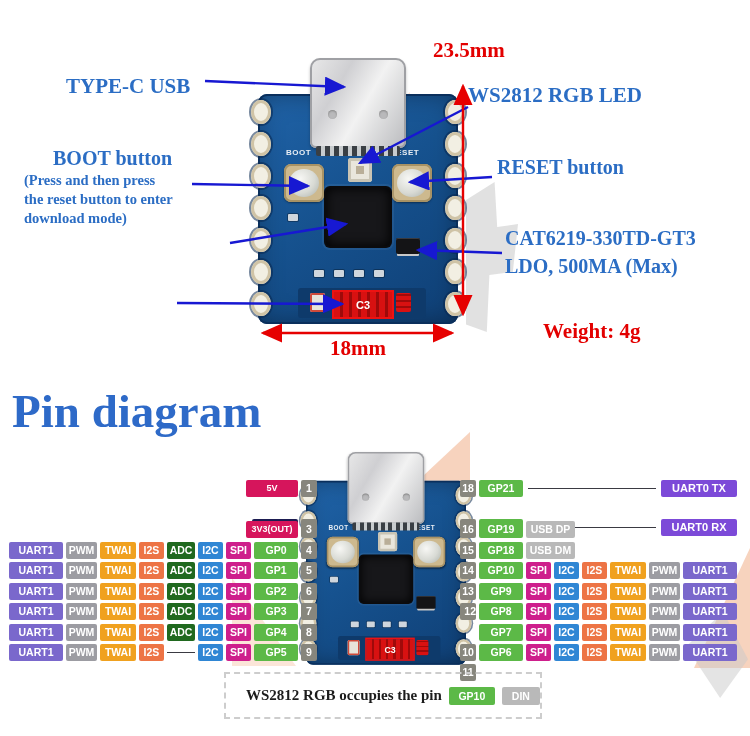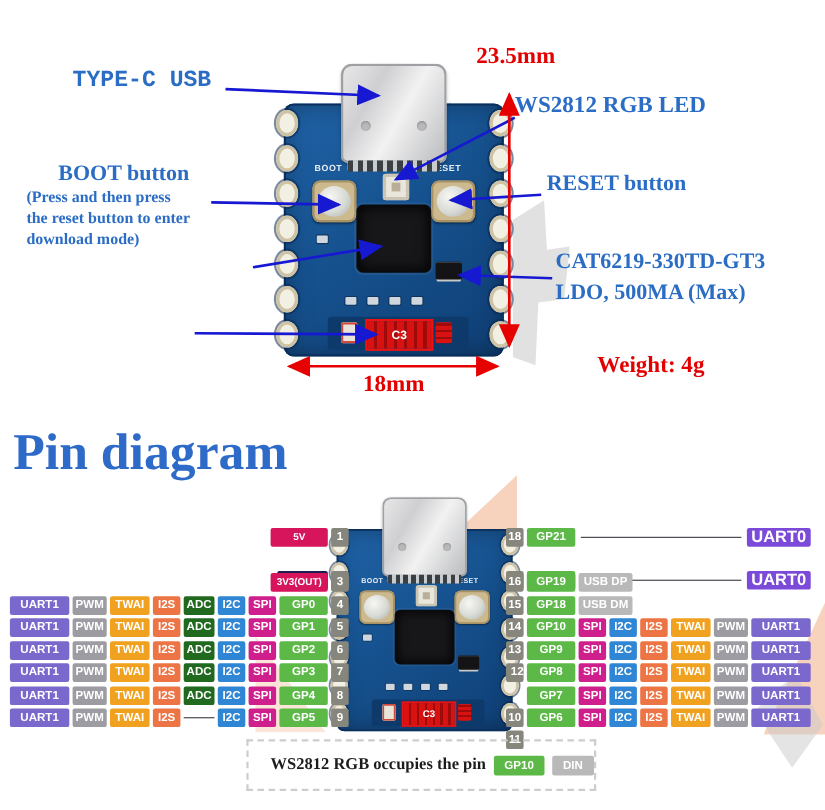--- a/index.html
+++ b/index.html
@@ -48,21 +48,21 @@
   .ant-side.b{left:98px;background:repeating-linear-gradient(0deg,#d81111 0 4px,#9f0a0a 4px 6px);}
   
   .pin-row{position:absolute;left:0;right:0;height:17px;}
   .pin-left{position:absolute;left:0;right:433px;display:flex;justify-content:flex-end;gap:3px;}
   .pin-right{position:absolute;left:460px;right:13px;display:flex;gap:3px;}
   .cell{flex:none;height:17px;line-height:17px;border-radius:2px;text-align:center;color:#fff;
         font-family:"Liberation Sans",sans-serif;font-weight:bold;font-size:10.5px;}
   .uart1{width:54px}.pwm{width:31px}.twai{width:36px}.i2s{width:25px}.adc{width:28px}
   .i2c{width:25px}.spi{width:25px}.gpio{width:44px}.num{width:16px}
   .pwr{width:52px;font-size:9px}.gnd{width:46px}.usb{width:49px}
-  .uart0{width:58px;font-size:15px}
+  .uart0{width:76px;font-size:11px}
   .gapline{flex:none;width:28px;height:0;border-top:1.7px solid #3a3a42;align-self:center;}
   .lead{flex:1;height:0;border-top:1.7px solid #3a3a42;align-self:center;margin:0 2px;}
   
   .note-box{position:absolute;left:224px;top:672px;width:318px;height:47px;border:2px dashed #cdcdcd;
             box-sizing:border-box;display:flex;align-items:center;gap:7px;padding-left:20px;}
   .note-box .txt{font-weight:bold;font-size:15px;color:#1c1c1c;white-space:nowrap;}
   .note-pin{height:18px;line-height:18px;border-radius:2px;text-align:center;color:#fff;
             font-family:"Liberation Sans",sans-serif;font-weight:bold;font-size:10.5px;}
   .np-g{width:46px;} .np-d{width:38px;}
   
@@ -193,21 +193,21 @@
     <line x1="468" y1="107" x2="360" y2="163" stroke="#1718d2" stroke-width="2.4" marker-end="url(#ab)"></line>
     <line x1="192" y1="184" x2="308" y2="186" stroke="#1718d2" stroke-width="2.4" marker-end="url(#ab)"></line>
     <line x1="492" y1="177" x2="410" y2="182" stroke="#1718d2" stroke-width="2.4" marker-end="url(#ab)"></line>
     <line x1="230" y1="243" x2="346" y2="224" stroke="#1718d2" stroke-width="2.4" marker-end="url(#ab)"></line>
     <line x1="502" y1="253" x2="418" y2="250" stroke="#1718d2" stroke-width="2.4" marker-end="url(#ab)"></line>
     <line x1="177" y1="303" x2="342" y2="304" stroke="#1718d2" stroke-width="2.4" marker-end="url(#ab)"></line>
     <line x1="463" y1="86" x2="463" y2="314" stroke="#e60000" stroke-width="2.4" marker-start="url(#arS)" marker-end="url(#ar)"></line>
     <line x1="263" y1="333" x2="452" y2="333" stroke="#e60000" stroke-width="2.4" marker-start="url(#arS)" marker-end="url(#ar)"></line>
   </svg>
 
-  <div class="lbl" style="left:66px;top:62px;font-family:Liberation Mono, monospace;">TYPE-C USB</div>
+  <div class="lbl" style="left:66px;top:74px;">TYPE-C USB</div>
   <div class="lbl-red" style="left:433px;top:38px;">23.5mm</div>
   <div class="lbl" style="left:468px;top:83px;">WS2812 RGB LED</div>
   <div class="lbl" style="left:53px;top:147px;font-size:20px;">BOOT button</div>
   <div class="note-small" style="left:24px;top:171px;">
     <span>(Press and then press</span><br>
     <span>the reset button to enter</span><br>
     <span>download mode)</span>
   </div>
   <div class="lbl" style="left:497px;top:156px;font-size:20px;">RESET button</div>
   <div class="lbl" style="left:505px;top:227px;font-size:20px;">CAT6219-330TD-GT3</div>

